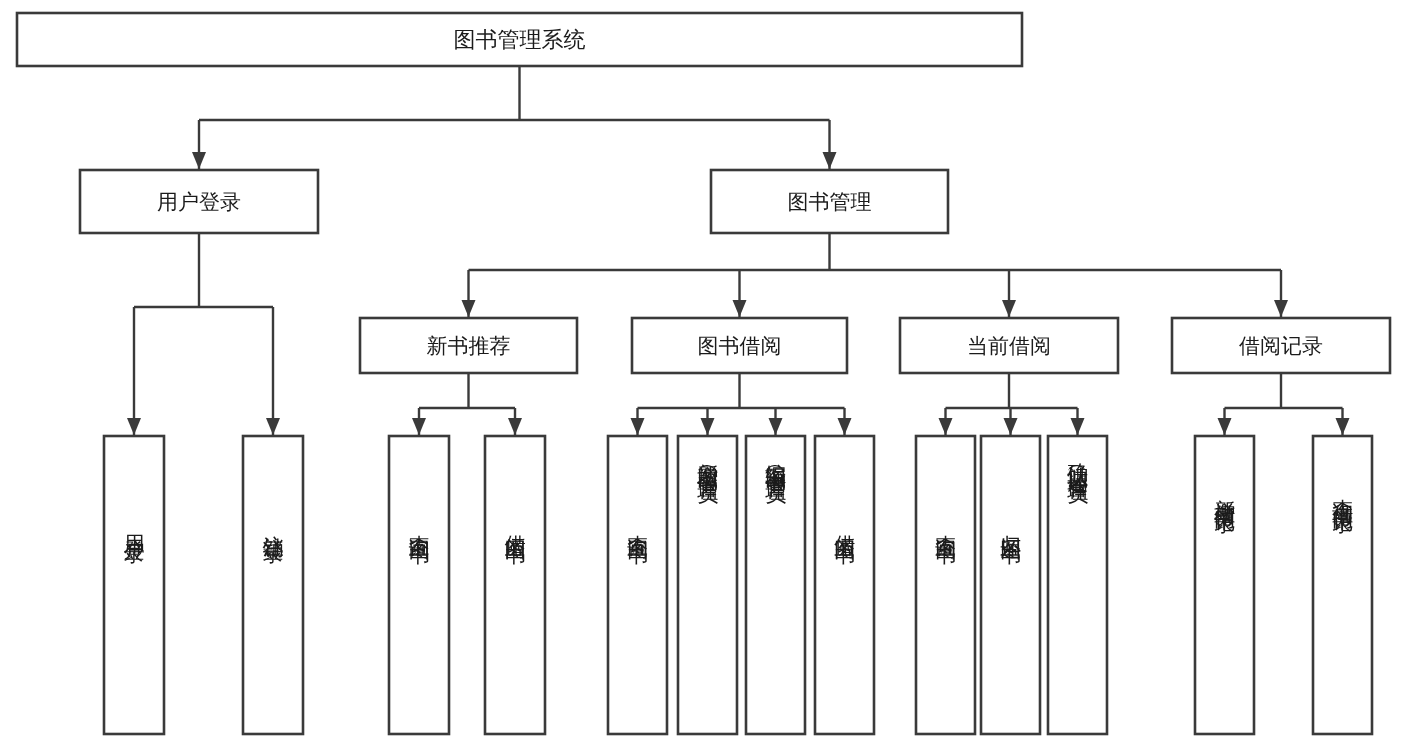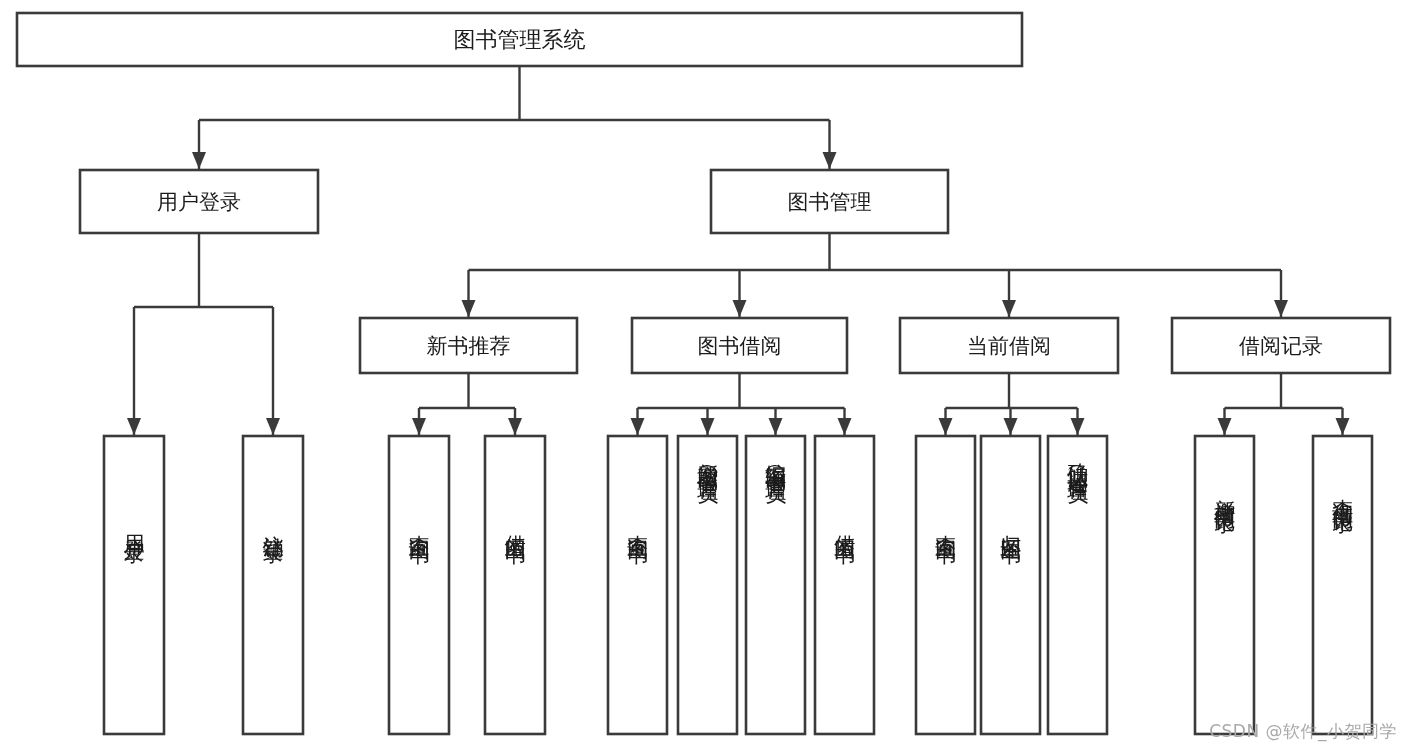--- a/index.html
+++ b/index.html
@@ -214,14 +214,13 @@
       <div class="vlabel-wrap" style="left: 1048px; top: 446px; width: 59px; height: 288px;">
         <div class="vlabel-text">确认归还（管理员）</div>
       </div>
       <div class="vlabel-wrap" style="left: 1195px; top: 482px; width: 59px; height: 252px;">
         <div class="vlabel-text">新增借阅记录</div>
       </div>
       <div class="vlabel-wrap" style="left: 1313px; top: 482px; width: 59px; height: 252px;">
         <div class="vlabel-text">查询借阅记录</div>
       </div>
     </div>
-  <div id="watermark">CSDN @软件_小贺同学</div>
 </div>
 
 </body></html>

